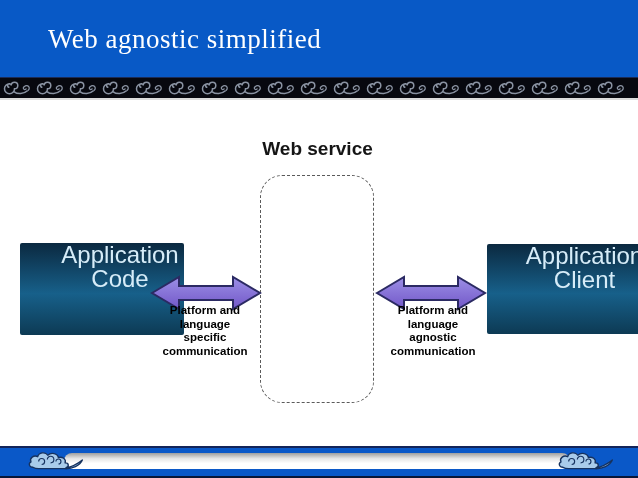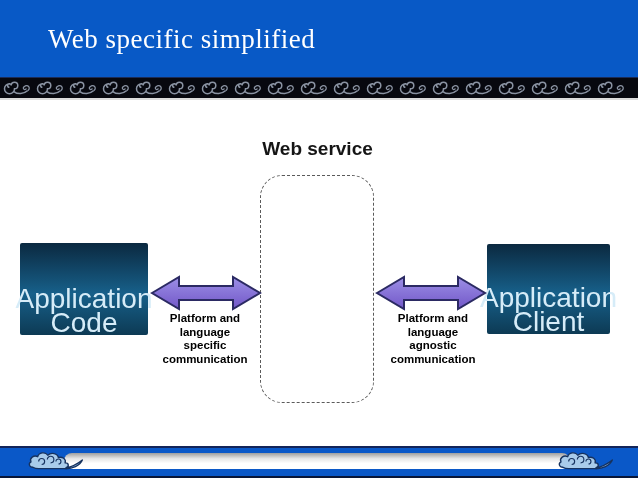--- a/index.html
+++ b/index.html
@@ -30,33 +30,34 @@
   .ws-label{
     position:absolute;left:250px;top:39px;width:135px;text-align:center;
     font-size:19px;font-weight:bold;color:#151515;
   }
   .dashed-box{
     position:absolute;left:260px;top:76px;width:114px;height:228px;
     border:1.5px dashed #5a5a5a;border-radius:22px;background:transparent;
     box-sizing:border-box;
   }
   .app-box{
-    position:absolute;display:flex;align-items:flex-end;justify-content:center;
+    position:absolute;display:flex;align-items:flex-start;justify-content:center;
     background:linear-gradient(180deg,#0b2940 0%,#17608a 55%,#0d3a54 100%);
-    color:#d6ecf8;text-align:center;font-size:28px;line-height:24px;
+    color:#d6ecf8;text-align:center;font-size:24px;line-height:24px;
     border-radius:2px;
+    padding-left:36px;
   }
   .app-box span{white-space:pre-line;}
   .app-box.left{left:20px;top:144px;width:128px;height:92px;}
   .app-box.right{left:487px;top:145px;width:123px;height:90px;}
   .arrow{position:absolute;width:112px;height:36px;}
   .arrow.left{left:150px;top:176px;}
   .arrow.right{left:375px;top:176px;}
   .arrow-label{
-    position:absolute;top:213px;width:110px;text-align:center;
+    position:absolute;top:205px;width:110px;text-align:center;
     font-size:11.5px;line-height:13.5px;font-weight:bold;color:#000000;
     white-space:pre-line;
   }
   .arrow-label.left{left:150px;}
   .arrow-label.right{left:378px;}
   .abs-label{
     position:absolute;left:245px;top:311px;width:145px;text-align:center;
     font-style:italic;font-size:15.5px;color:#3b3b3b;
   }
   
@@ -82,21 +83,21 @@
   <svg class="defs-holder" aria-hidden="true">
     <defs>
       <linearGradient id="arrowGrad" x1="0" y1="0" x2="0" y2="1">
         <stop offset="0" stop-color="#9c8fe6"></stop>
         <stop offset="1" stop-color="#7257c8"></stop>
       </linearGradient>
     </defs>
   </svg>
 
   <header class="header">
-    <h1 class="slide-title">Web specific simplified</h1>
+    <h1 class="slide-title">Web agnostic simplified</h1>
   </header>
 
   <div class="ornament-band">
     <span class="motif">
       <svg width="33" height="15" viewBox="0 0 33 15">
         <path d="M9.5 2.8 A5 5 0 1 0 14.5 7.8 A3.3 3.3 0 1 0 11.2 4.5 A1.8 1.8 0 1 0 9.4 6.3" fill="none" stroke="#8a93a3" stroke-width="1.5"></path>
         <path d="M13.8 10.6 C17.8 13.6 23.8 13.2 27.4 9.8" fill="none" stroke="#8a93a3" stroke-width="1.5"></path>
         <path d="M27.4 9.8 A2.7 2.7 0 1 0 24.4 5.6 A1.5 1.5 0 1 0 26.3 7.4" fill="none" stroke="#8a93a3" stroke-width="1.3"></path>
       </svg>
     </span>

